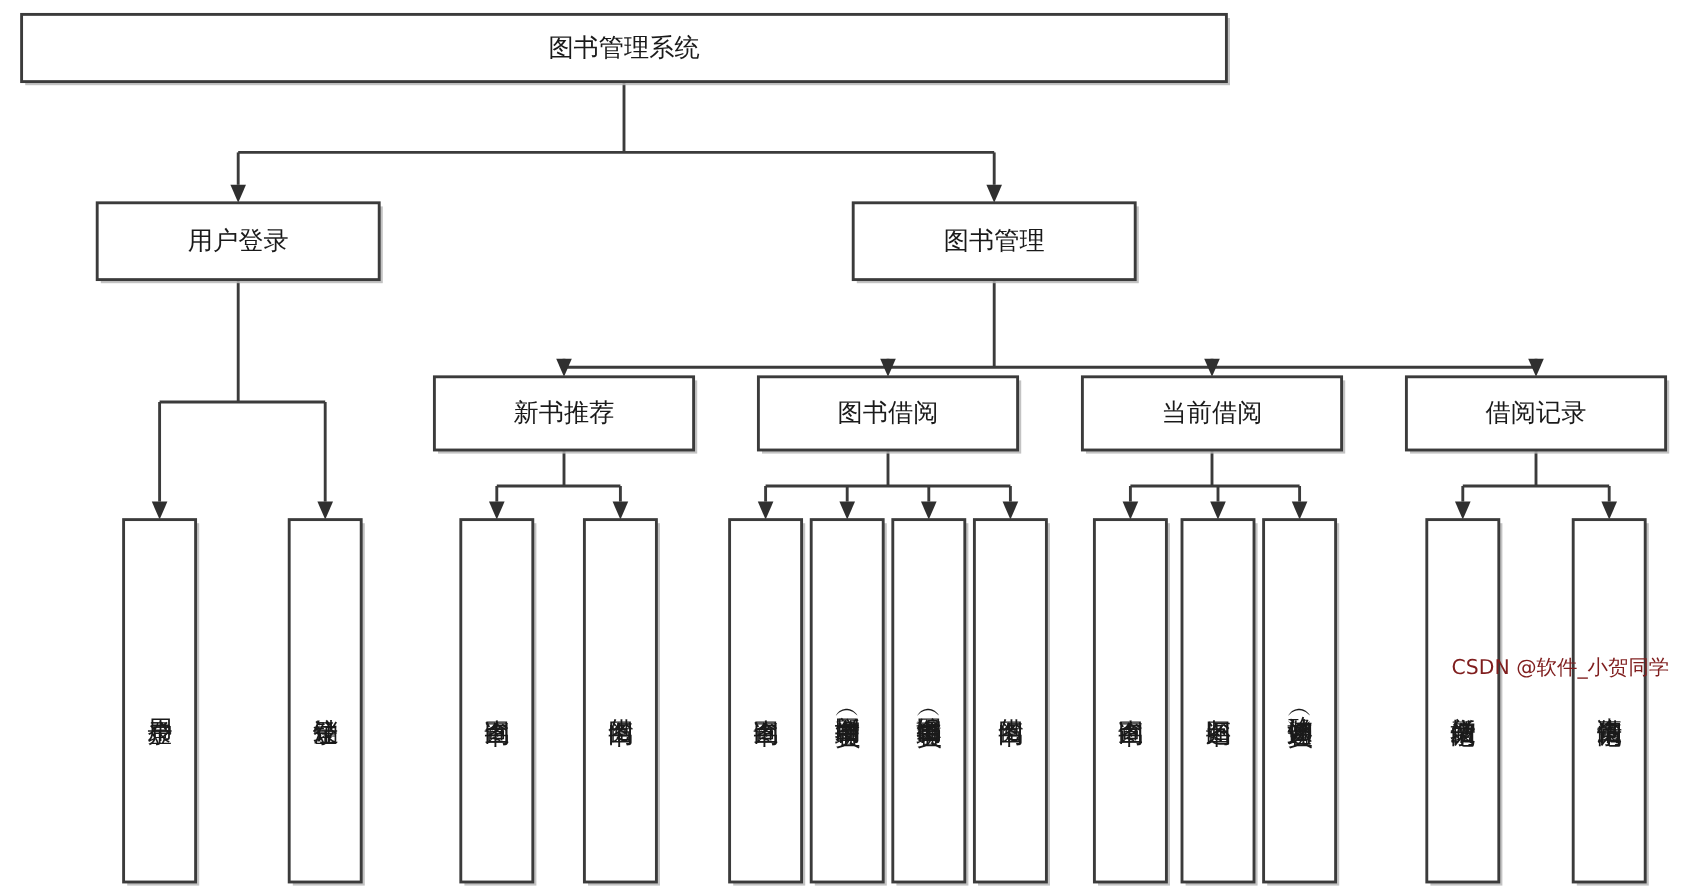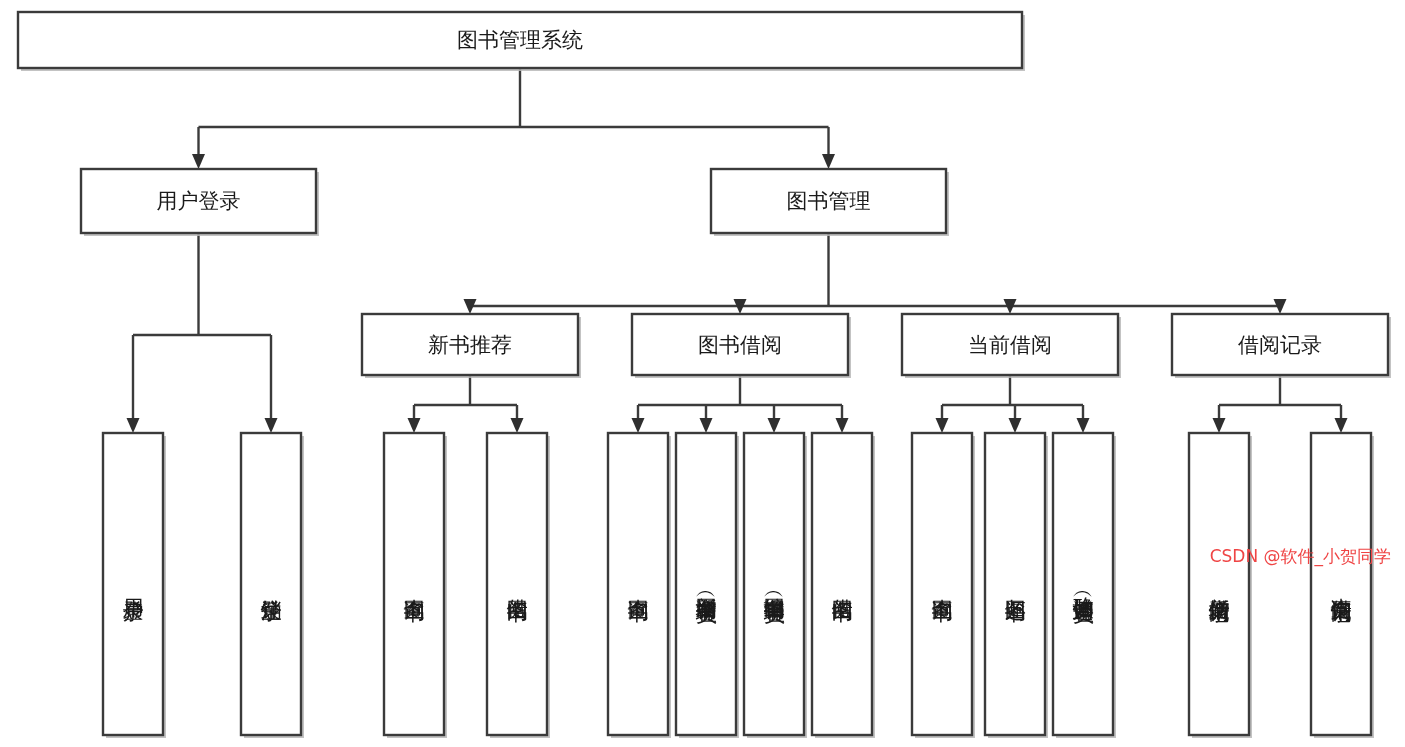--- a/index.html
+++ b/index.html
@@ -72,21 +72,21 @@
     letter-spacing: 1px;
     white-space: nowrap;
     text-align: center;
   }
   .watermark {
     position: absolute;
     right: 14px;
     bottom: 6px;
     font-family: "DejaVu Sans", "Liberation Sans", sans-serif;
     font-size: 17px;
-    color: #ef4444;
+    color: #7f1d1d;
     white-space: nowrap;
     user-select: none;
   }
 </style>
 </head>
 <body>
 
 <div id="diagram-root">
 
   <svg id="tree-svg" viewBox="0 0 1405 747">

